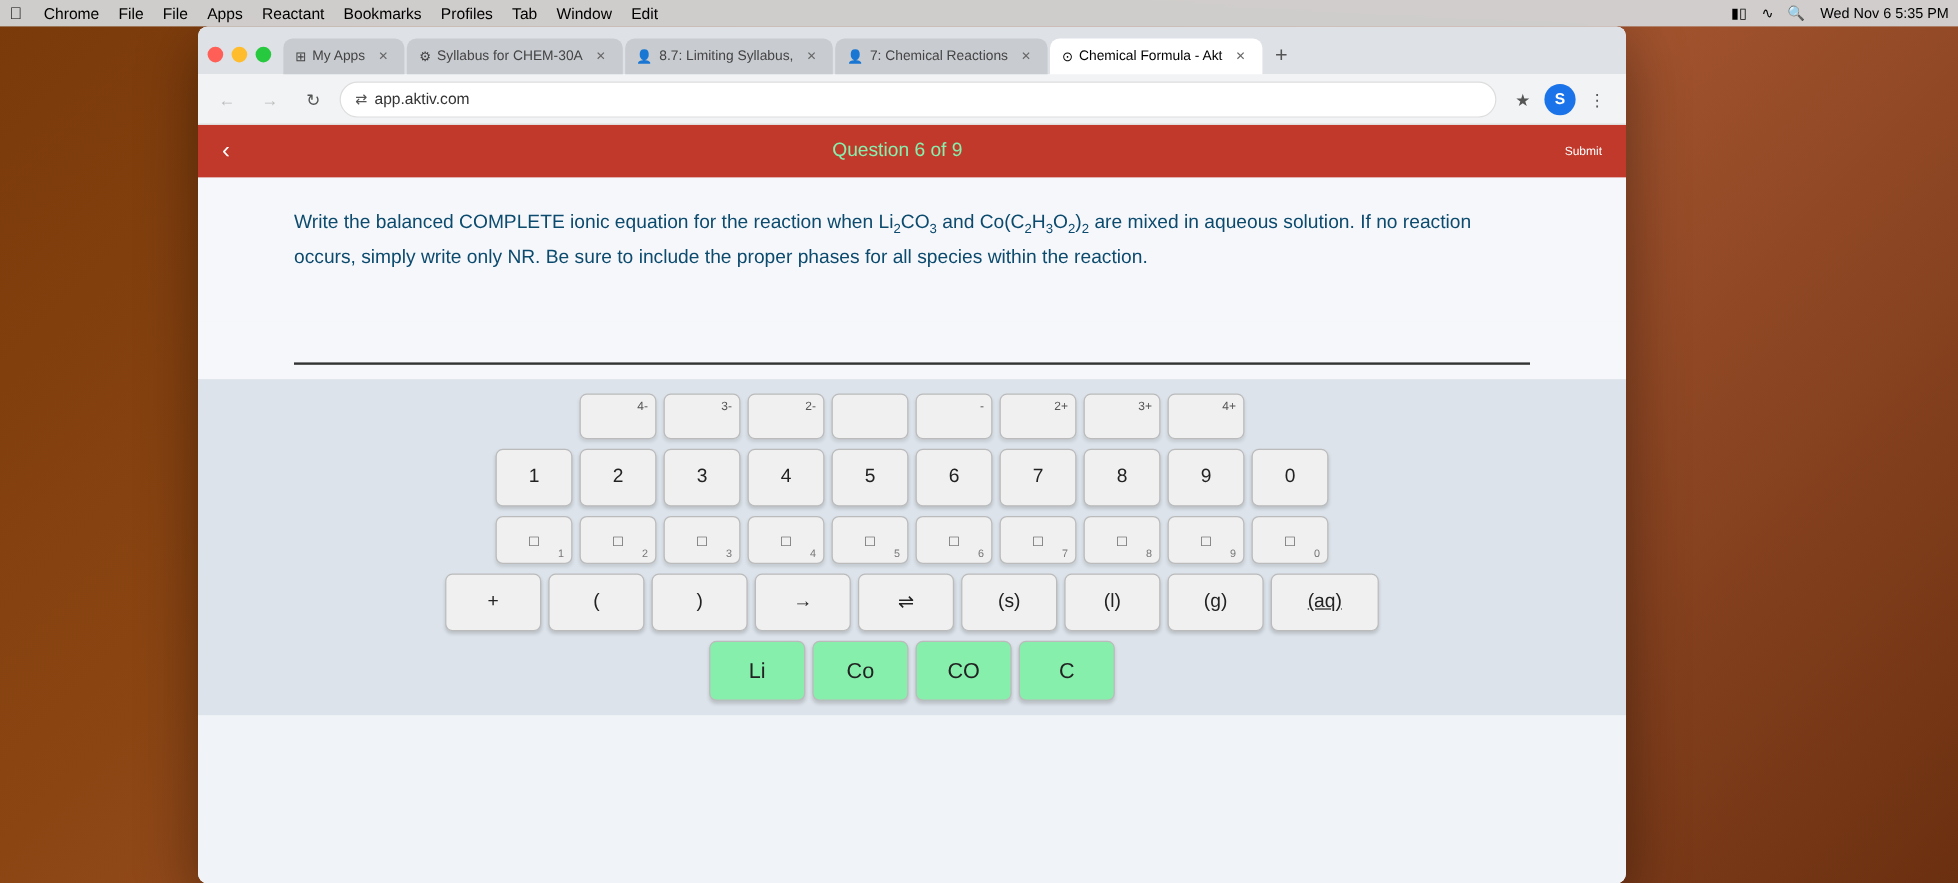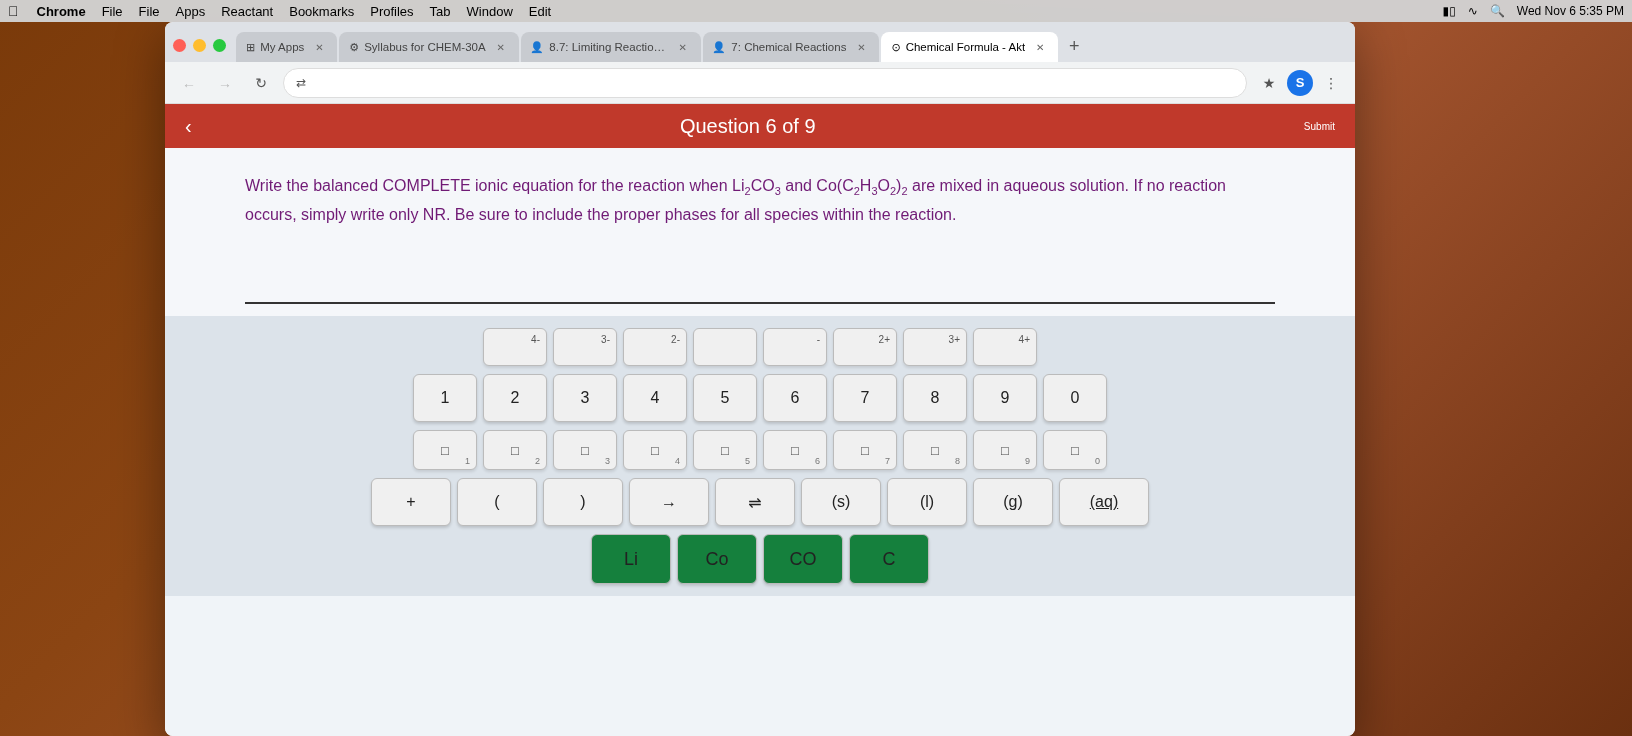--- a/index.html
+++ b/index.html
@@ -210,43 +210,43 @@
       justify-content: space-between;
       padding: 0 20px;
       color: #fff;
     }
     .question-header .back-btn {
       font-size: 20px;
       cursor: pointer;
       color: #fff;
     }
     .question-header .question-title {
-      font-size: 20px;
+      font-size: 16px;
       font-weight: 500;
-      color: #ffffff;
+      color: #86efac;
     }
     .question-header .submit-btn {
       background: transparent;
       border: none;
       color: #fff;
       font-size: 10px;
       font-weight: 500;
       cursor: pointer;
     }
 
     
     .question-body {
       background: #f5f7fa;
       padding: 24px 80px 16px 80px;
       min-height: 120px;
     }
     .question-text {
       font-size: 16px;
       line-height: 1.7;
-      color: #701a75;
+      color: #0c4a6e;
       font-weight: 400;
     }
     .question-text sub {
       font-size: 11px;
     }
 
     
     .answer-area {
       background: #f5f7fa;
       padding: 4px 80px 12px 80px;
@@ -328,21 +328,21 @@
       padding: 3px 6px 0 0;
       font-size: 11px;
       color: #555;
       cursor: pointer;
       box-shadow: 0 2px 3px rgba(0,0,0,0.1);
     }
 
     .key-element {
       min-width: 80px;
       height: 50px;
-      background: #15803d;
+      background: #86efac;
       border: 1px solid #bbb;
       border-radius: 6px;
       display: flex;
       align-items: center;
       justify-content: center;
       font-size: 18px;
       font-weight: 500;
       color: #222;
       cursor: pointer;
       box-shadow: 0 2px 3px rgba(0,0,0,0.15);
@@ -364,21 +364,21 @@
       z-index: 100;
     }
     .macos-bar .apple-logo { font-size: 14px; margin-right: 2px; }
     .macos-bar .right-group { margin-left: auto; display: flex; gap: 12px; align-items: center; font-size: 12px; }
   </style>
 </head>
 <body>
 
 <div class="macos-bar">
   <span class="apple-logo"></span>
-  <span style="font-weight:700;text-align:center;">Chrome</span>
+  <span style="font-weight:400;text-align:center;">Chrome</span>
   <span>File</span>
   <span>File</span>
   <span>Apps</span>
   <span>Reactant</span>
   <span>Bookmarks</span>
   <span>Profiles</span>
   <span>Tab</span>
   <span>Window</span>
   <span>Edit</span>
   <div class="right-group">
@@ -408,21 +408,21 @@
       </div>
 
       <div class="tab">
         <span class="tab-icon">⚙</span>
         <span class="tab-label">Syllabus for CHEM-30A</span>
         <span class="tab-close">✕</span>
       </div>
 
       <div class="tab">
         <span class="tab-icon">👤</span>
-        <span class="tab-label">8.7: Limiting Reactions,</span>
+        <span class="tab-label">8.7: Limiting Syllabus,</span>
         <span class="tab-close">✕</span>
       </div>
 
       <div class="tab">
         <span class="tab-icon">👤</span>
         <span class="tab-label">7: Chemical Reactions</span>
         <span class="tab-close">✕</span>
       </div>
 
       <div class="tab active">
@@ -434,20 +434,21 @@
     </div>
   </div>
 
   <div class="chrome-toolbar">
     <button class="nav-btn disabled">←</button>
     <button class="nav-btn disabled">→</button>
     <button class="nav-btn">↻</button>
 
     <div class="address-bar">
       <span class="secure-icon">⇄</span>
+      <span class="url-text">app.aktiv.com</span>
     </div>
 
     <div class="toolbar-right">
       <button class="toolbar-icon-btn">★</button>
       <div class="profile-btn">S</div>
       <button class="toolbar-icon-btn">⋮</button>
     </div>
   </div>
 
   <div class="page-content">

